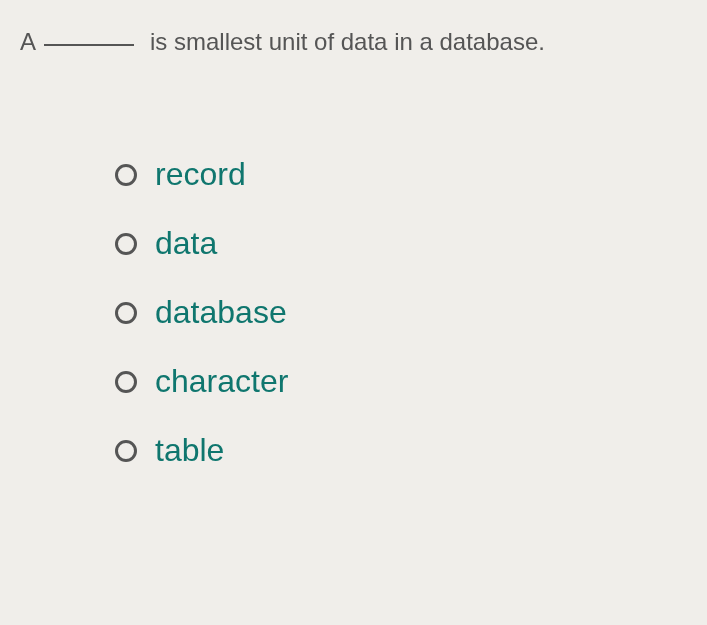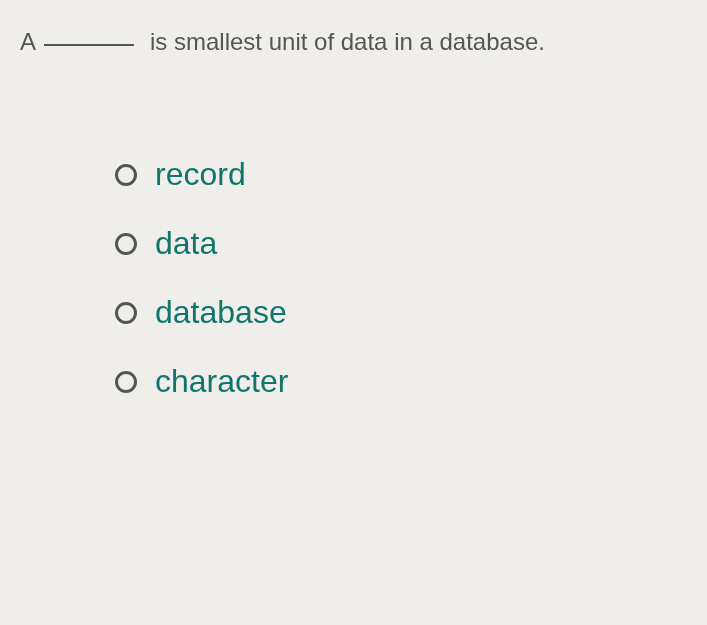--- a/index.html
+++ b/index.html
@@ -79,13 +79,17 @@
     <span class="option-label">data</span>
   </div>
   <div class="option">
     <span class="radio-circle"></span>
     <span class="option-label">database</span>
   </div>
   <div class="option">
     <span class="radio-circle"></span>
     <span class="option-label">character</span>
   </div>
+  <div class="option">
+    <span class="radio-circle"></span>
+    <span class="option-label">table</span>
+  </div>
 </div>
 
 </body></html>

